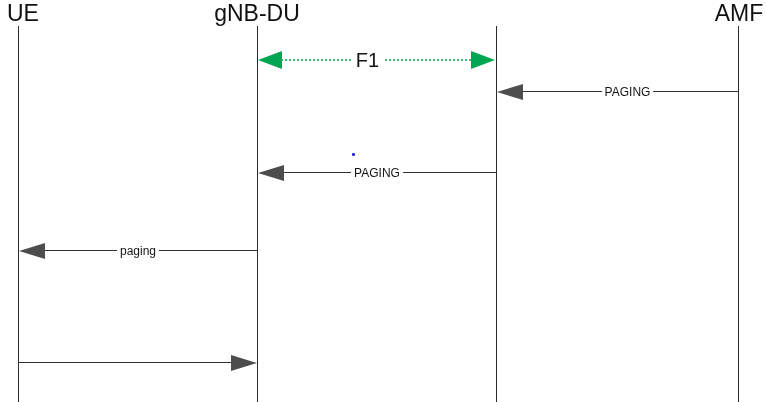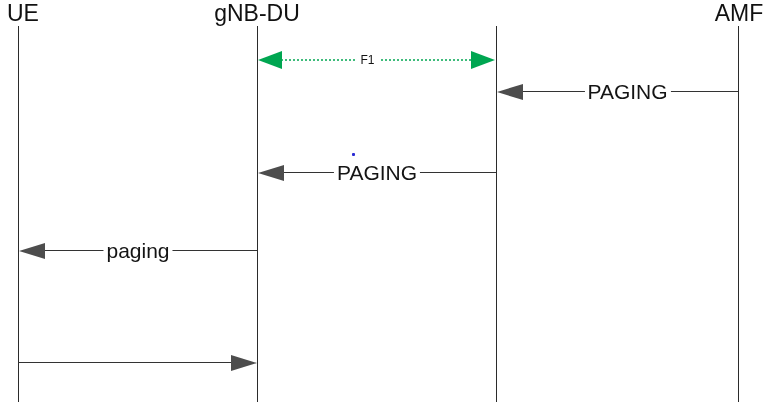--- a/index.html
+++ b/index.html
@@ -12,36 +12,36 @@
   .lifeline{position:absolute;top:26px;bottom:0;width:1px;background:#2b2b2b;}
 
   
   .iface{position:absolute;height:20px;}
   .iface .dotline{position:absolute;top:9px;left:20px;right:20px;border-top:2px dotted currentColor;opacity:.75;}
   .tri{position:absolute;top:50%;width:0;height:0;transform:translateY(-50%);}
   .tri-left{left:0;border-top:9px solid transparent;border-bottom:9px solid transparent;border-right:24px solid currentColor;}
   .tri-right{right:0;border-top:9px solid transparent;border-bottom:9px solid transparent;border-left:24px solid currentColor;}
   .iface .label{
     position:absolute;left:50%;top:50%;transform:translate(-50%,-50%);
-    background:#fff;padding:0 5px;font-size:12px;color:#141414;white-space:nowrap;
+    background:#fff;padding:0 5px;font-size:20px;color:#141414;white-space:nowrap;
   }
   .green{color:#00A651;}
   .red{color:#F50505;}
 
   
   .msg{position:absolute;height:18px;}
   .msg .msgline{position:absolute;top:8px;height:1px;background:#333;left:0;right:0;}
   .msg.to-left .msgline{left:22px;right:0;}
   .msg.to-right .msgline{left:0;right:22px;}
   .head{position:absolute;top:50%;width:0;height:0;transform:translateY(-50%);}
   .head-left{left:0;border-top:8px solid transparent;border-bottom:8px solid transparent;border-right:26px solid #4d4d4d;}
   .head-right{right:0;border-top:8px solid transparent;border-bottom:8px solid transparent;border-left:26px solid #4d4d4d;}
   .msg .label{
     position:absolute;left:50%;top:50%;transform:translate(-50%,-50%);
-    background:#fff;padding:0 3px;font-size:21px;color:#141414;white-space:nowrap;
+    background:#fff;padding:0 3px;font-size:12px;color:#141414;white-space:nowrap;
   }
   .marker-dot{position:absolute;left:352px;top:153px;width:3px;height:3px;background:#2a2ad4;border-radius:1px;}
 </style>
 </head>
 <body>
 
 <div class="seq">
 
   <div class="actor-label" style="left:7px;">UE</div>
   <div class="actor-label centered" style="left:257px;">gNB-DU</div>

